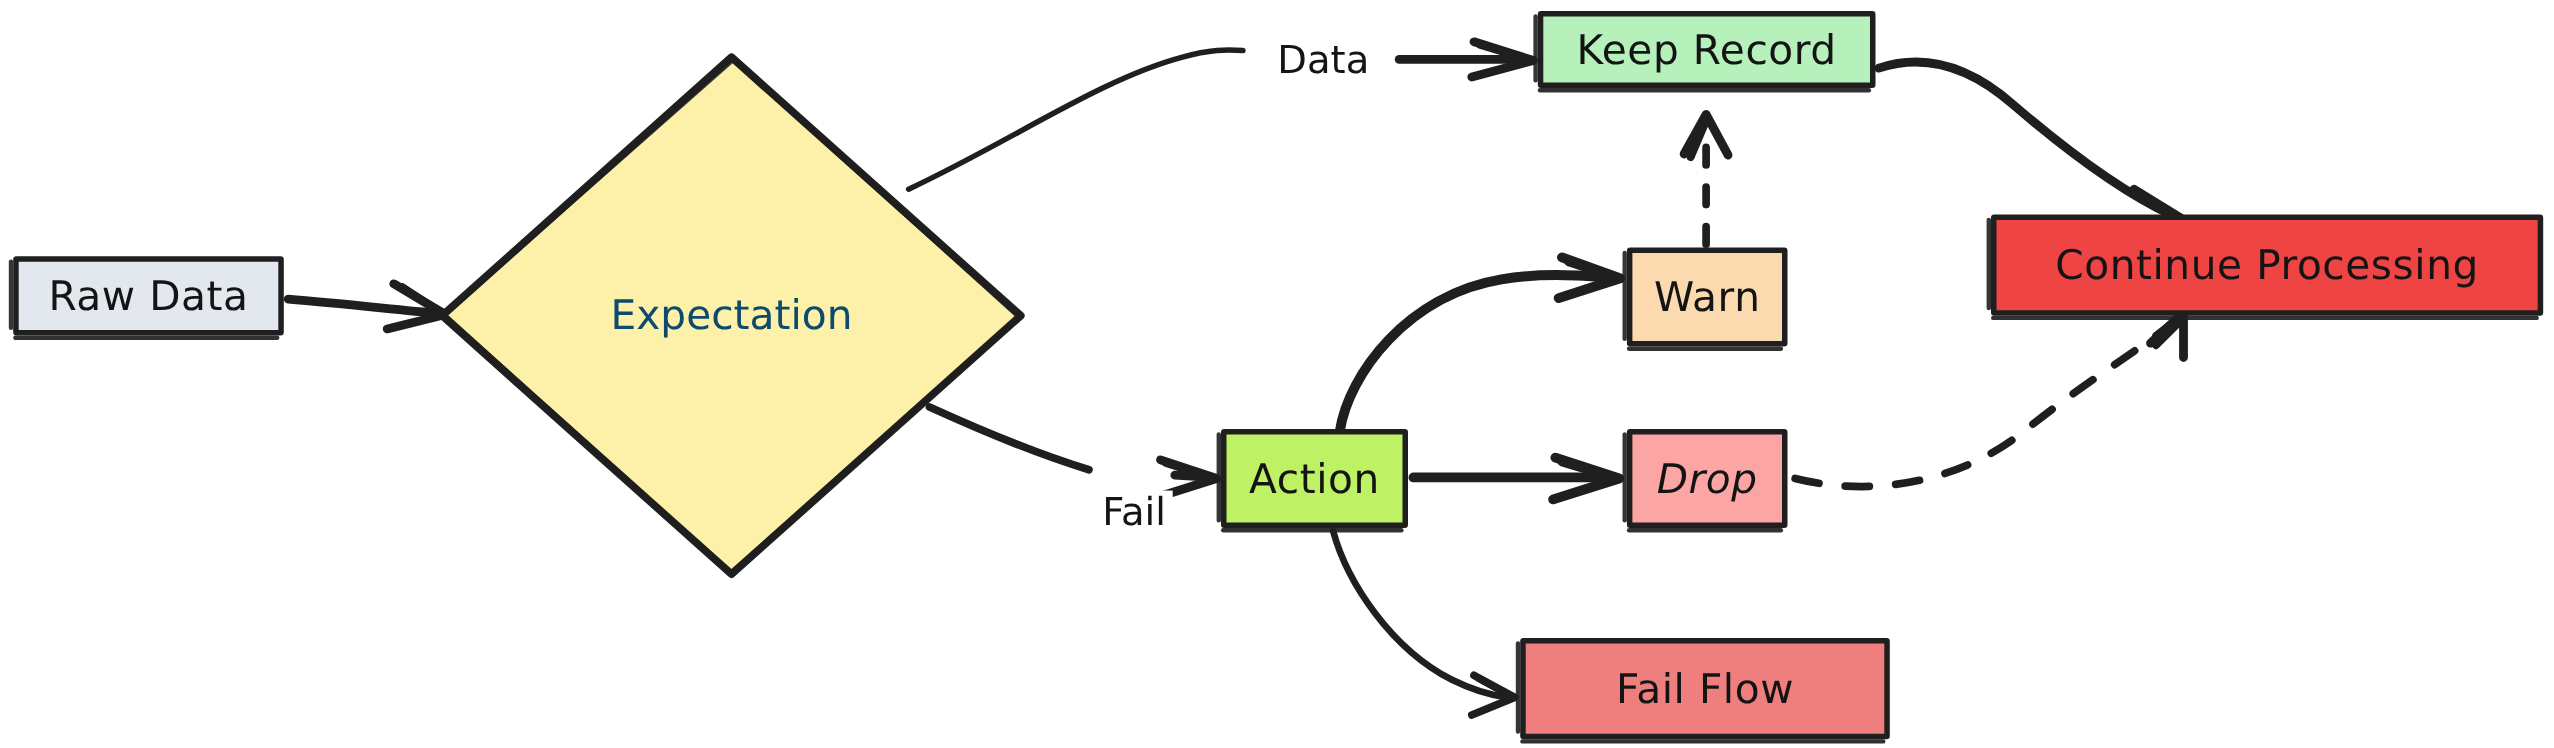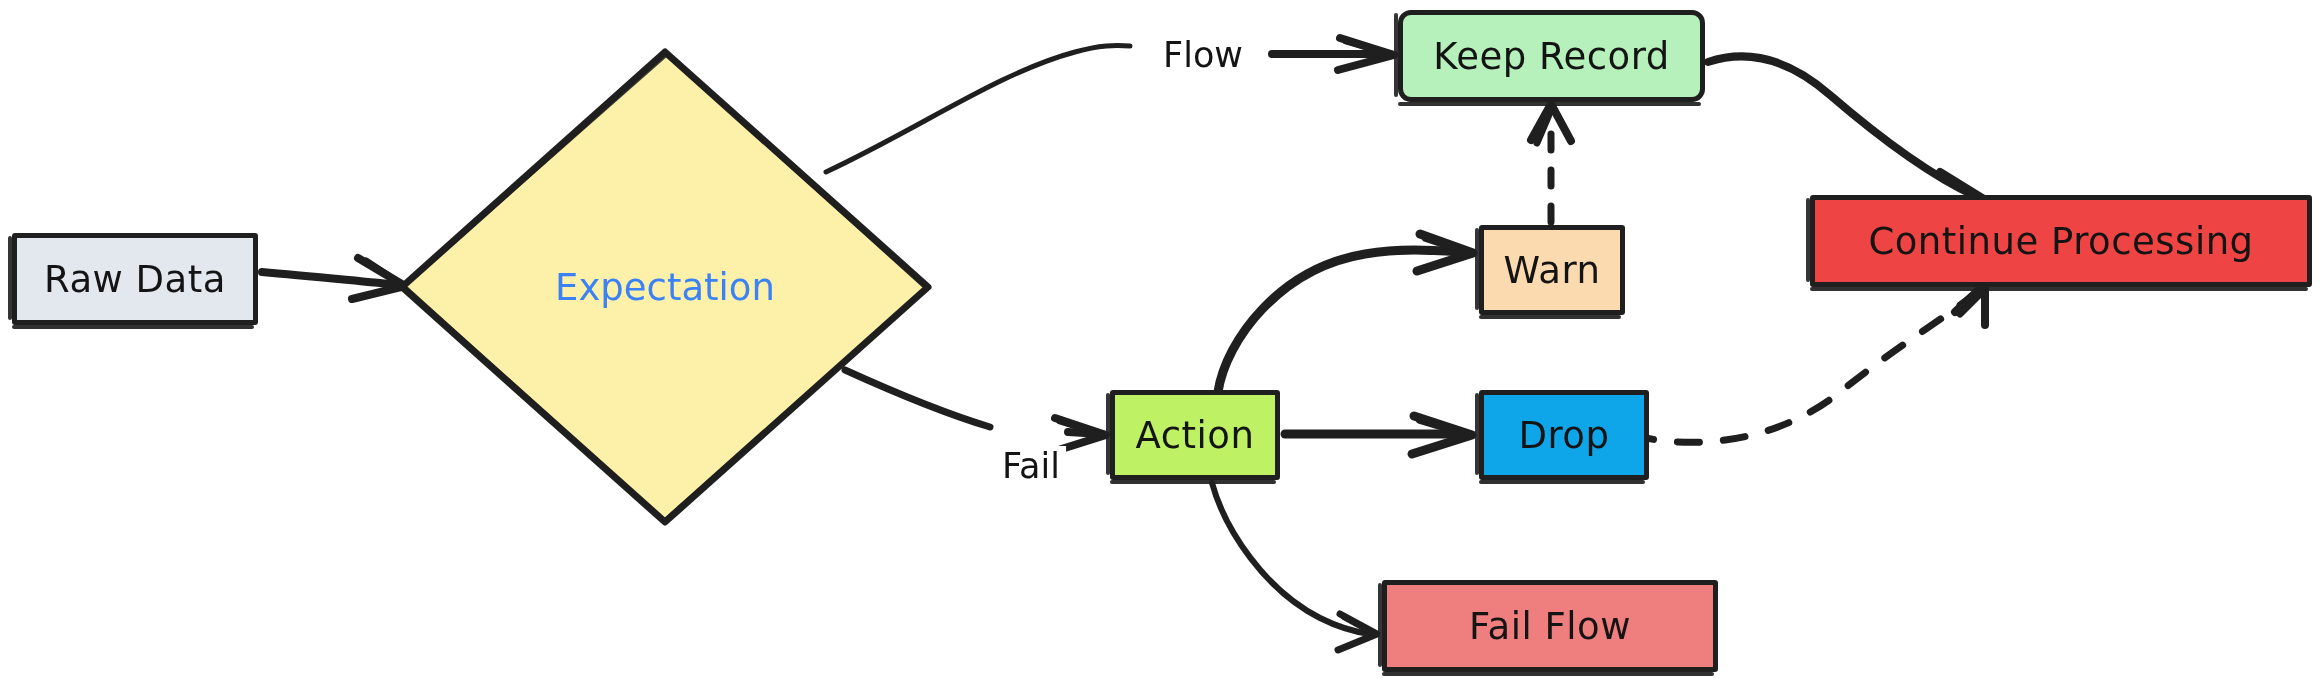--- a/index.html
+++ b/index.html
@@ -70,21 +70,21 @@
   }
 
   .diamond {
     position: absolute;
     z-index: 3;
   }
   .diamond-label {
     position: absolute;
     font-family: "DejaVu Sans", sans-serif;
     font-size: 37px;
-    color: #3b82f6;
+    color: #0c4a6e;
     white-space: nowrap;
     user-select: none;
     z-index: 4;
     transform: translate(-50%, -50%);
   }
 
   .edge-label {
     position: absolute;
     font-family: "DejaVu Sans", sans-serif;
     font-size: 35px;
@@ -157,50 +157,50 @@
 
       <g>
         <path d="M 1632 435 C 1700 452, 1780 440, 1840 392 C 1900 344, 1945 318, 1972 296" stroke-width="7" stroke-dasharray="22 24"></path>
         <path d="M 1955 312 L 1985 284 L 1985 325" stroke-width="8"></path>
         <path d="M 1960 314 L 1984 290" stroke-width="7"></path>
       </g>
 
     </g>
   </svg>
 
-  <div class="node" id="node-raw-data" style="left: 12px; top: 233px; width: 246px; height: 92px; background: rgb(227, 232, 238);">
+  <div class="node" id="node-raw-data" style="left: 12px; top: 233px; width: 246px; height: 72px; background: rgb(227, 232, 238);">
     <span class="node-label">Raw Data</span>
   </div>
 
   <svg class="diamond" id="node-expectation" width="554" height="498" viewBox="0 0 554 498" style="left: 388px; top: 38px;">
       <polygon points="277,14 540,249 277,484 14,249" fill="#fdf0a9" stroke="#1f1f1f" stroke-width="7" stroke-linejoin="round"></polygon>
       <polygon points="279,17 538,251 276,482 17,248" fill="none" stroke="#1f1f1f" stroke-width="2.5" stroke-linejoin="round" opacity="0.85"></polygon>
     </svg>
   <span class="diamond-label" id="node-expectation-label" style="left: 665px; top: 287px;">Expectation</span>
 
-  <div class="node" id="node-keep-record" style="left: 1398px; top: 10px; width: 307px; height: 92px; background: rgb(182, 240, 186); border-radius: 13px;">
+  <div class="node" id="node-keep-record" style="left: 1398px; top: 10px; width: 307px; height: 70px; background: rgb(182, 240, 186);">
     <span class="node-label">Keep Record</span>
   </div>
 
   <div class="node" id="node-warn" style="left: 1479px; top: 225px; width: 146px; height: 90px; background: rgb(251, 218, 176);">
     <span class="node-label">Warn</span>
   </div>
 
   <div class="node" id="node-action" style="left: 1110px; top: 390px; width: 170px; height: 90px; background: #bef264;">
     <span class="node-label">Action</span>
   </div>
 
-  <div class="node" id="node-drop" style="left: 1479px; top: 390px; width: 170px; height: 90px; background: #0ea5e9;">
+  <div class="node" id="node-drop" style="left: 1479px; top: 390px; width: 146px; height: 90px; background: #fca5a5; font-style: italic;">
     <span class="node-label">Drop</span>
   </div>
 
   <div class="node" id="node-fail-flow" style="left: 1382px; top: 580px; width: 336px; height: 92px; background: rgb(239, 127, 127);">
     <span class="node-label">Fail Flow</span>
   </div>
 
   <div class="node" id="node-continue-processing" style="left: 1810px; top: 195px; width: 502px; height: 92px; background: #ef4444;">
     <span class="node-label">Continue Processing</span>
   </div>
 
-  <span class="edge-label" id="edge-label-pass" style="left: 1203px; top: 55px;">Flow</span>
+  <span class="edge-label" id="edge-label-pass" style="left: 1203px; top: 55px;">Data</span>
   <span class="edge-label" id="edge-label-fail" style="left: 1031px; top: 434px; margin-top: 32px;">Fail</span>
 
 </div>
 
 </body></html>

